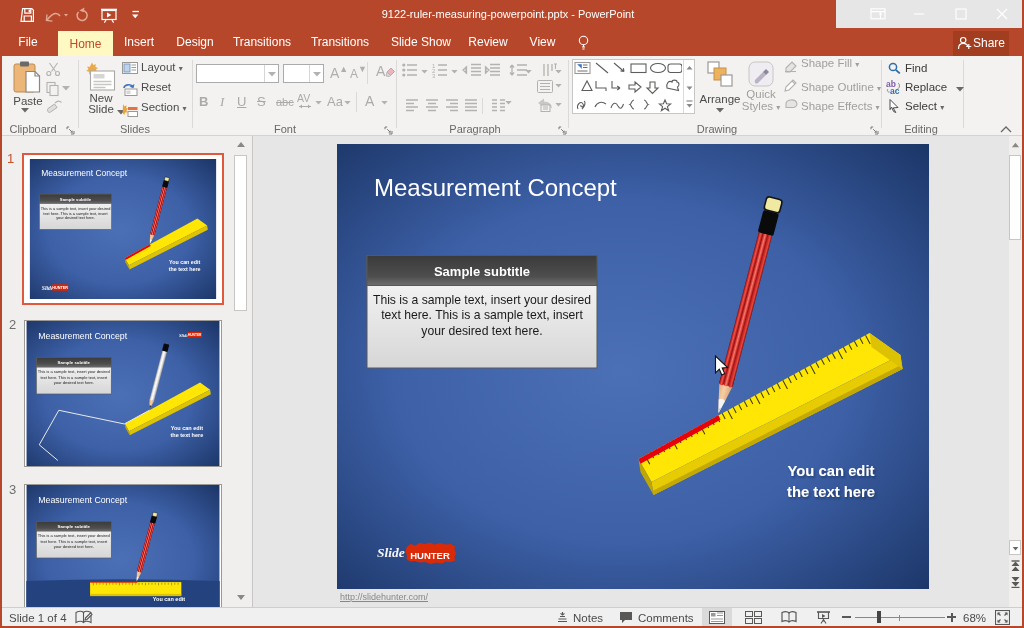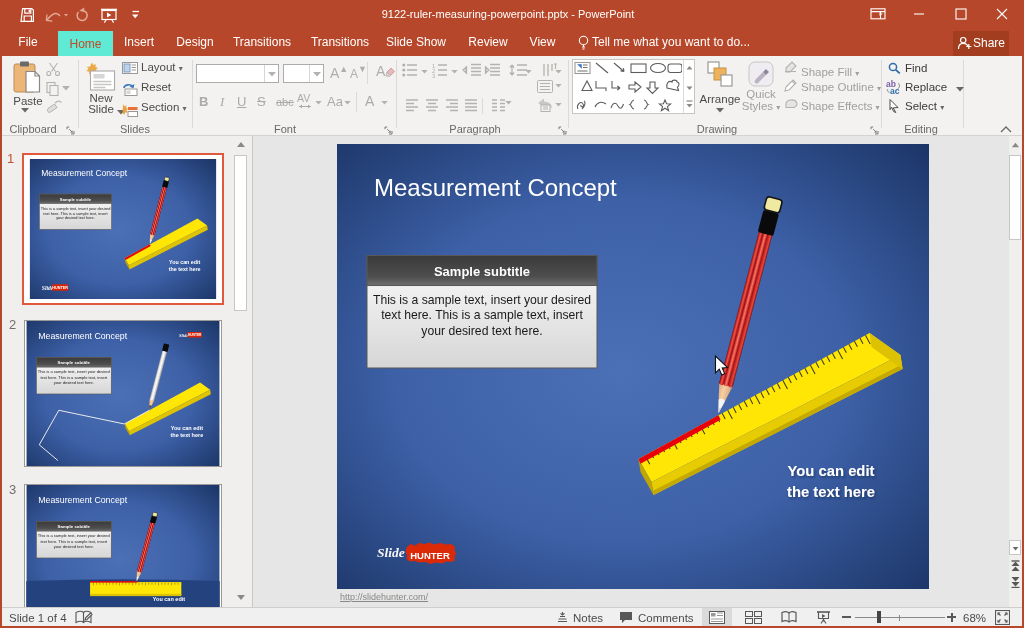--- a/index.html
+++ b/index.html
@@ -1,20 +1,20 @@
 <!DOCTYPE html>
 <html><head>
 <meta charset="utf-8">
 <style>
   * { margin:0; padding:0; box-sizing:border-box; }
   html,body { width:1024px; height:628px; overflow:hidden; }
   body { font-family:"Liberation Sans", sans-serif; position:relative; background:#E6E6E6; }
   .abs { position:absolute; }
   
-  #titlebar { left:0; top:0; width:1024px; height:28px; background:#B7472A; }
+  #titlebar { left:0; top:0; width:836px; height:28px; background:#B7472A; }
   #tabrow { left:0; top:28px; width:1024px; height:28px; background:#B7472A; }
   .tab { position:absolute; top:0; height:28px; line-height:29px; color:#fff; font-size:12px; text-align:center; }
   #ribbon { left:0; top:56px; width:1024px; height:80px; background:#F3F2F1; border-bottom:1px solid #D5D2CF; }
   .vsep { position:absolute; top:4px; width:1px; height:68px; background:#DCDAD8; }
   .glabel { position:absolute; top:67px; font-size:11px; color:#6A6866; text-align:center; }
   .launch { position:absolute; top:70px; width:9px; height:9px; }
   
   #panel { left:2px; top:136px; width:251px; height:471px; background:#F0EFEE; }
   #editor { left:253px; top:136px; width:756px; height:471px; background:#E6E6E6; }
   #rscroll { left:1009px; top:136px; width:13px; height:471px; background:#F0EFEE; }
@@ -67,35 +67,34 @@
         <path d="M5 3.6 h14 M14.5 3.6 v7.2"></path>
         <path d="M48 6 h10"></path>
         <rect x="90" y="1" width="10" height="10"></rect>
         <path d="M131 1 l10 10 M141 1 l-10 10"></path>
       </g>
       <path d="M16.5 6 l-3 1.8 v-3.6 z" fill="#fff" stroke="none"></path>
     </svg>
   </div>
   <div class="abs" id="tabrow">
     <div class="tab" style="left:10px;width:36px;">File</div>
-    <div class="tab" style="left:58px;width:55px;background:#5eead4;color:#C04B29;top:3px;height:25px;line-height:26px;">Home</div>
+    <div class="tab" style="left:58px;width:55px;background:#fef9c3;color:#C04B29;top:3px;height:25px;line-height:26px;">Home</div>
     <div class="tab" style="left:113px;width:52px;">Insert</div>
     <div class="tab" style="left:168px;width:54px;">Design</div>
     <div class="tab" style="left:228px;width:68px;text-align:center;">Transitions</div>
     <div class="tab" style="left:303px;width:74px;">Transitions</div>
-    <div class="tab" style="left:381px;width:70px;">Slide Show</div>
+    <div class="tab" style="left:381px;width:70px;text-align:right;">Slide Show</div>
     <div class="tab" style="left:458px;width:60px;">Review</div>
     <div class="tab" style="left:520px;width:45px;">View</div>
     <svg class="abs" style="left:577px;top:7px" width="13" height="15" viewBox="0 0 13 15">
       <g stroke="#fff" fill="none" stroke-width="1.1">
         <circle cx="6.5" cy="5.5" r="4.2"></circle>
         <path d="M5 12 h3 M5.4 14 h2.2 M6.5 9.8 v2"></path>
       </g>
     </svg>
-    <div class="tab" style="left:592px;width:180px;text-align:left;">Tell me what you want to do...</div>
     <div class="abs" style="left:953px;top:3px;width:56px;height:25px;background:#A33D20;">
       <svg class="abs" style="left:4px;top:5px" width="15" height="14" viewBox="0 0 15 14">
         <g stroke="#fff" fill="none" stroke-width="1.2">
           <circle cx="6.2" cy="4.2" r="2.7"></circle>
           <path d="M1.5 13 c0 -4 2.2 -5.6 4.7 -5.6 c2.5 0 4.3 1.4 4.6 3.2"></path>
           <path d="M11.8 8 v5 M9.3 10.5 h5"></path>
         </g>
       </svg>
       <div class="abs" style="left:20px;top:0;color:#fff;font-size:12px;line-height:25px;">Share</div>
     </div>
@@ -358,21 +357,21 @@
 
     <svg class="abs" style="left:784px;top:4px" width="14" height="54" viewBox="0 0 14 54">
       <g stroke="#B4B2B0" fill="none" stroke-width="1.1">
         <path d="M2 8 l6 -6 4 4 -6 6 -4 0 z" fill="#E6E4E2"></path>
         <path d="M1 11.5 h11"></path>
         <path d="M2 27 l7 -7 3 3 -7 7 -4 1 z" fill="#fff"></path>
         <path d="M8 21 l3 3"></path>
         <path d="M2 44 a5.5 4 0 1 1 8 3.5 l-8 0 z" fill="#E6E4E2"></path>
       </g>
     </svg>
-    <div class="abs" style="left:801px;top:10px;font-size:11.5px;color:#A19F9D;">Shape Fill <span style="font-size:8px;">▾</span></div>
+    <div class="abs" style="left:801px;top:1px;font-size:11.5px;color:#A19F9D;">Shape Fill <span style="font-size:8px;">▾</span></div>
     <div class="abs" style="left:801px;top:25px;font-size:11.5px;color:#A19F9D;">Shape Outline <span style="font-size:8px;">▾</span></div>
     <div class="abs" style="left:801px;top:44px;font-size:11.5px;color:#A19F9D;">Shape Effects <span style="font-size:8px;">▾</span></div>
     <div class="glabel" style="left:682px;width:70px;">Drawing</div>
     <svg class="launch" style="left:870px" viewBox="0 0 9 9">
       <g stroke="#7A7876" fill="none" stroke-width="1">
         <path d="M1 3.2 v-2.2 h2.2"></path>
         <path d="M3.2 3.2 l3 3"></path>
         <path d="M8 5 v3 h-3"></path>
       </g>
       <path d="M6.8 6.8 l-2.6 -0.4 2.2 -2.2 z" fill="#7A7876"></path>

